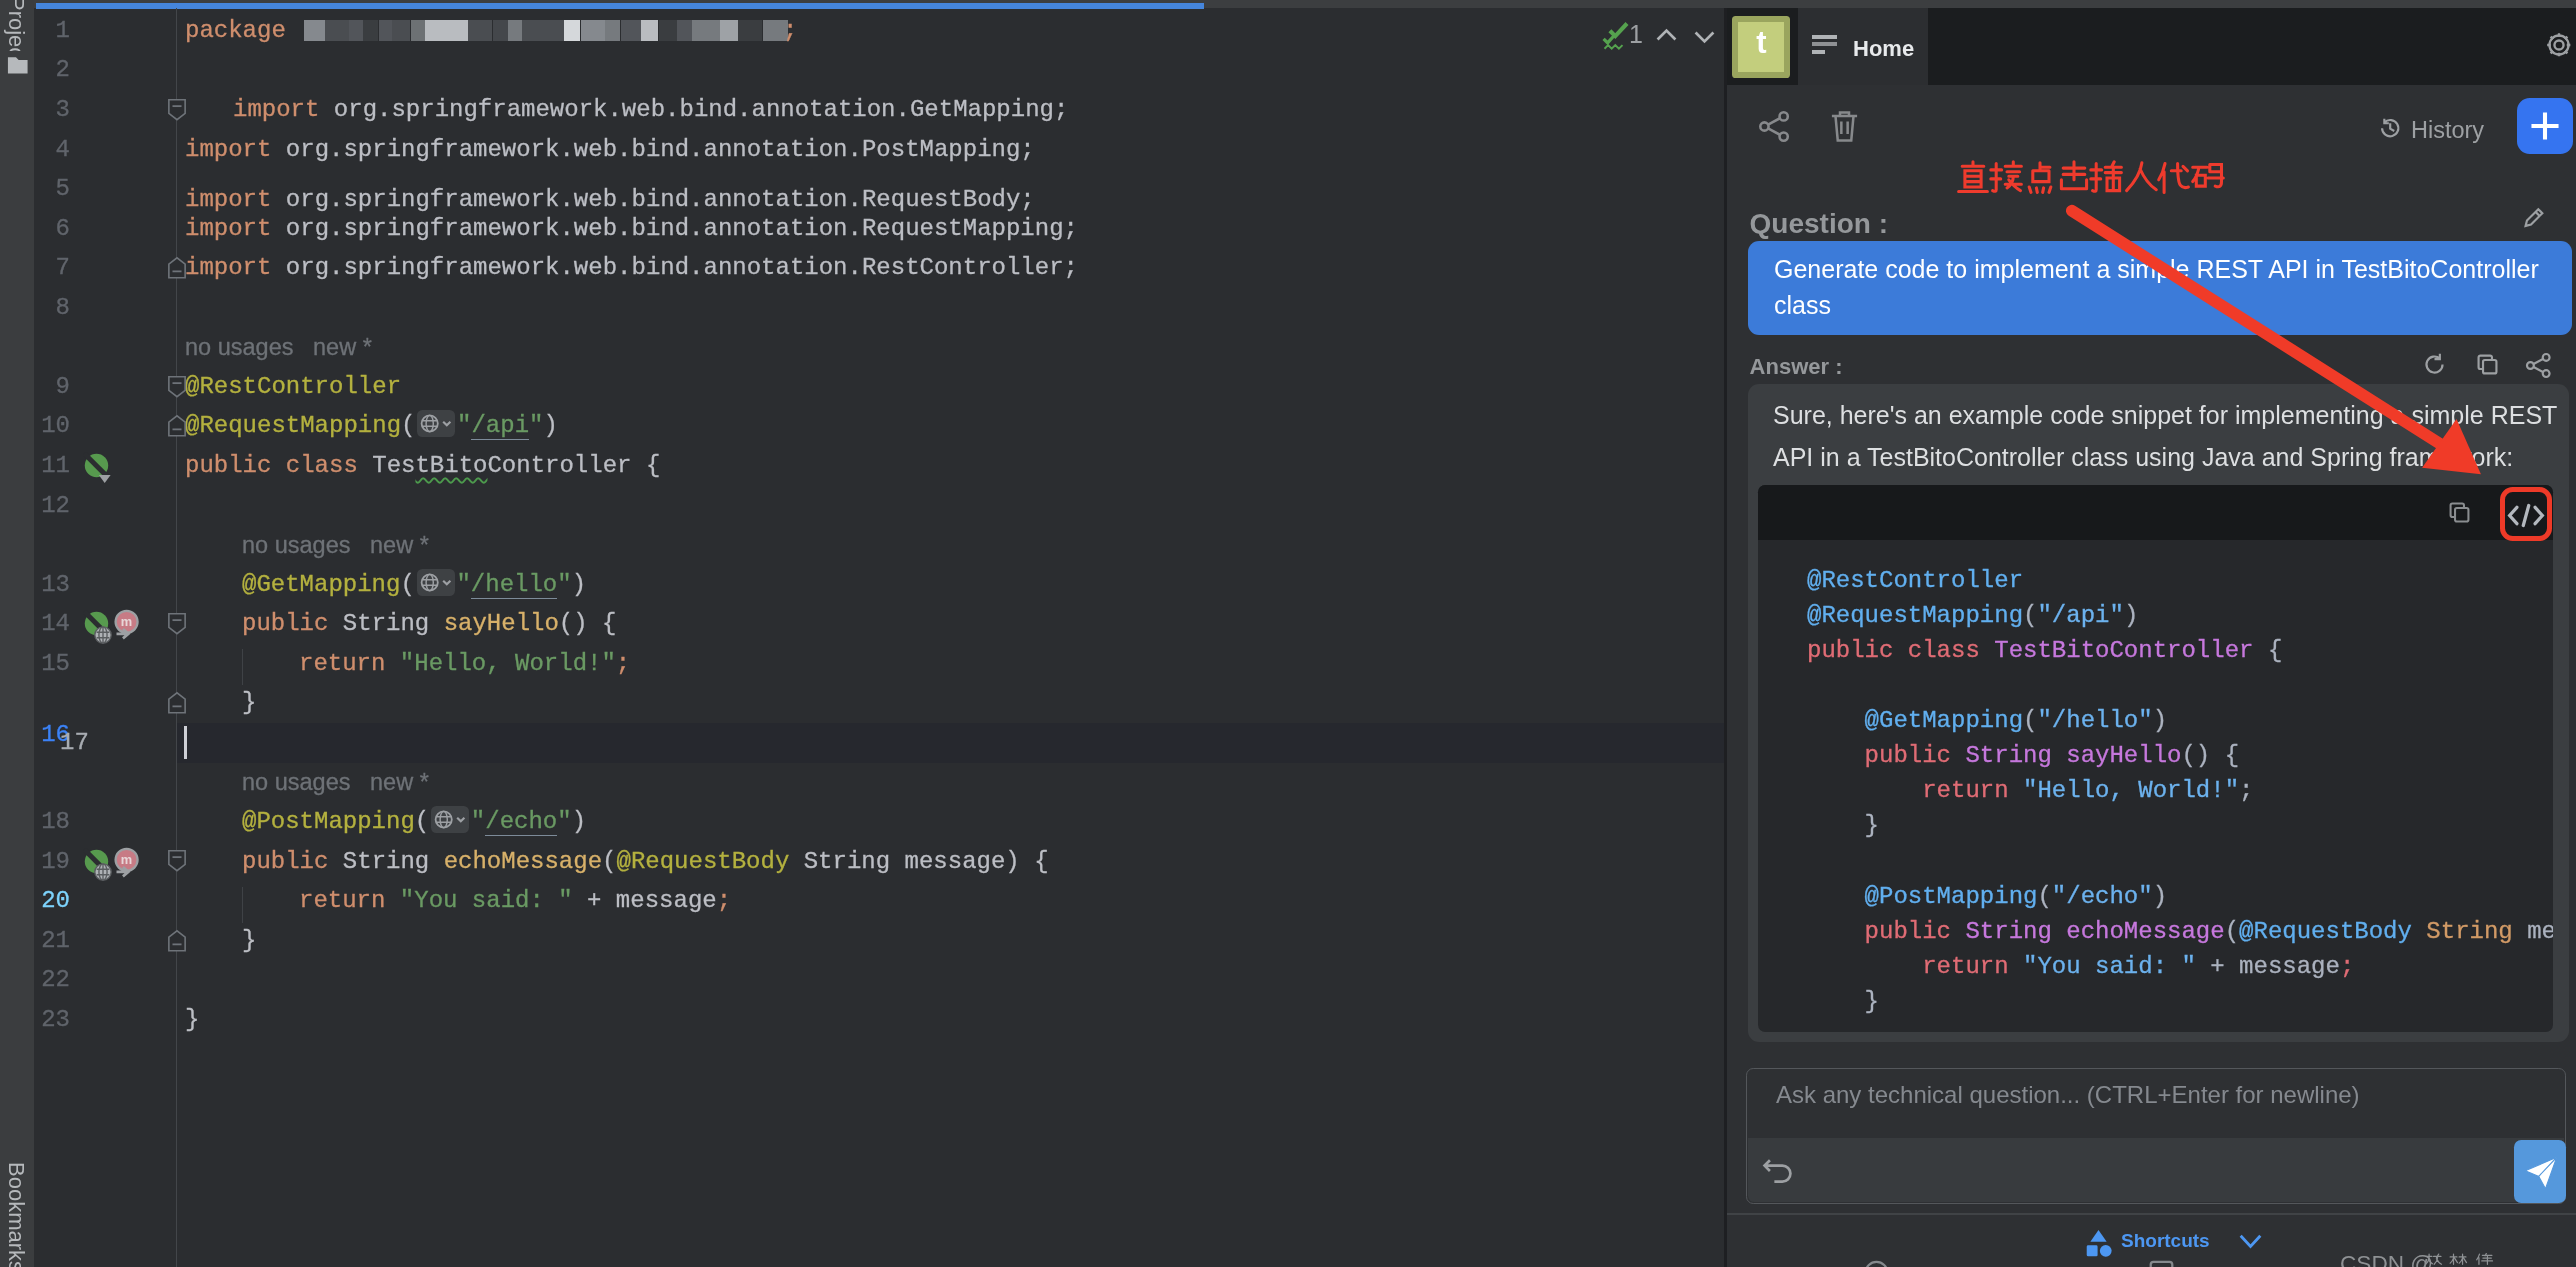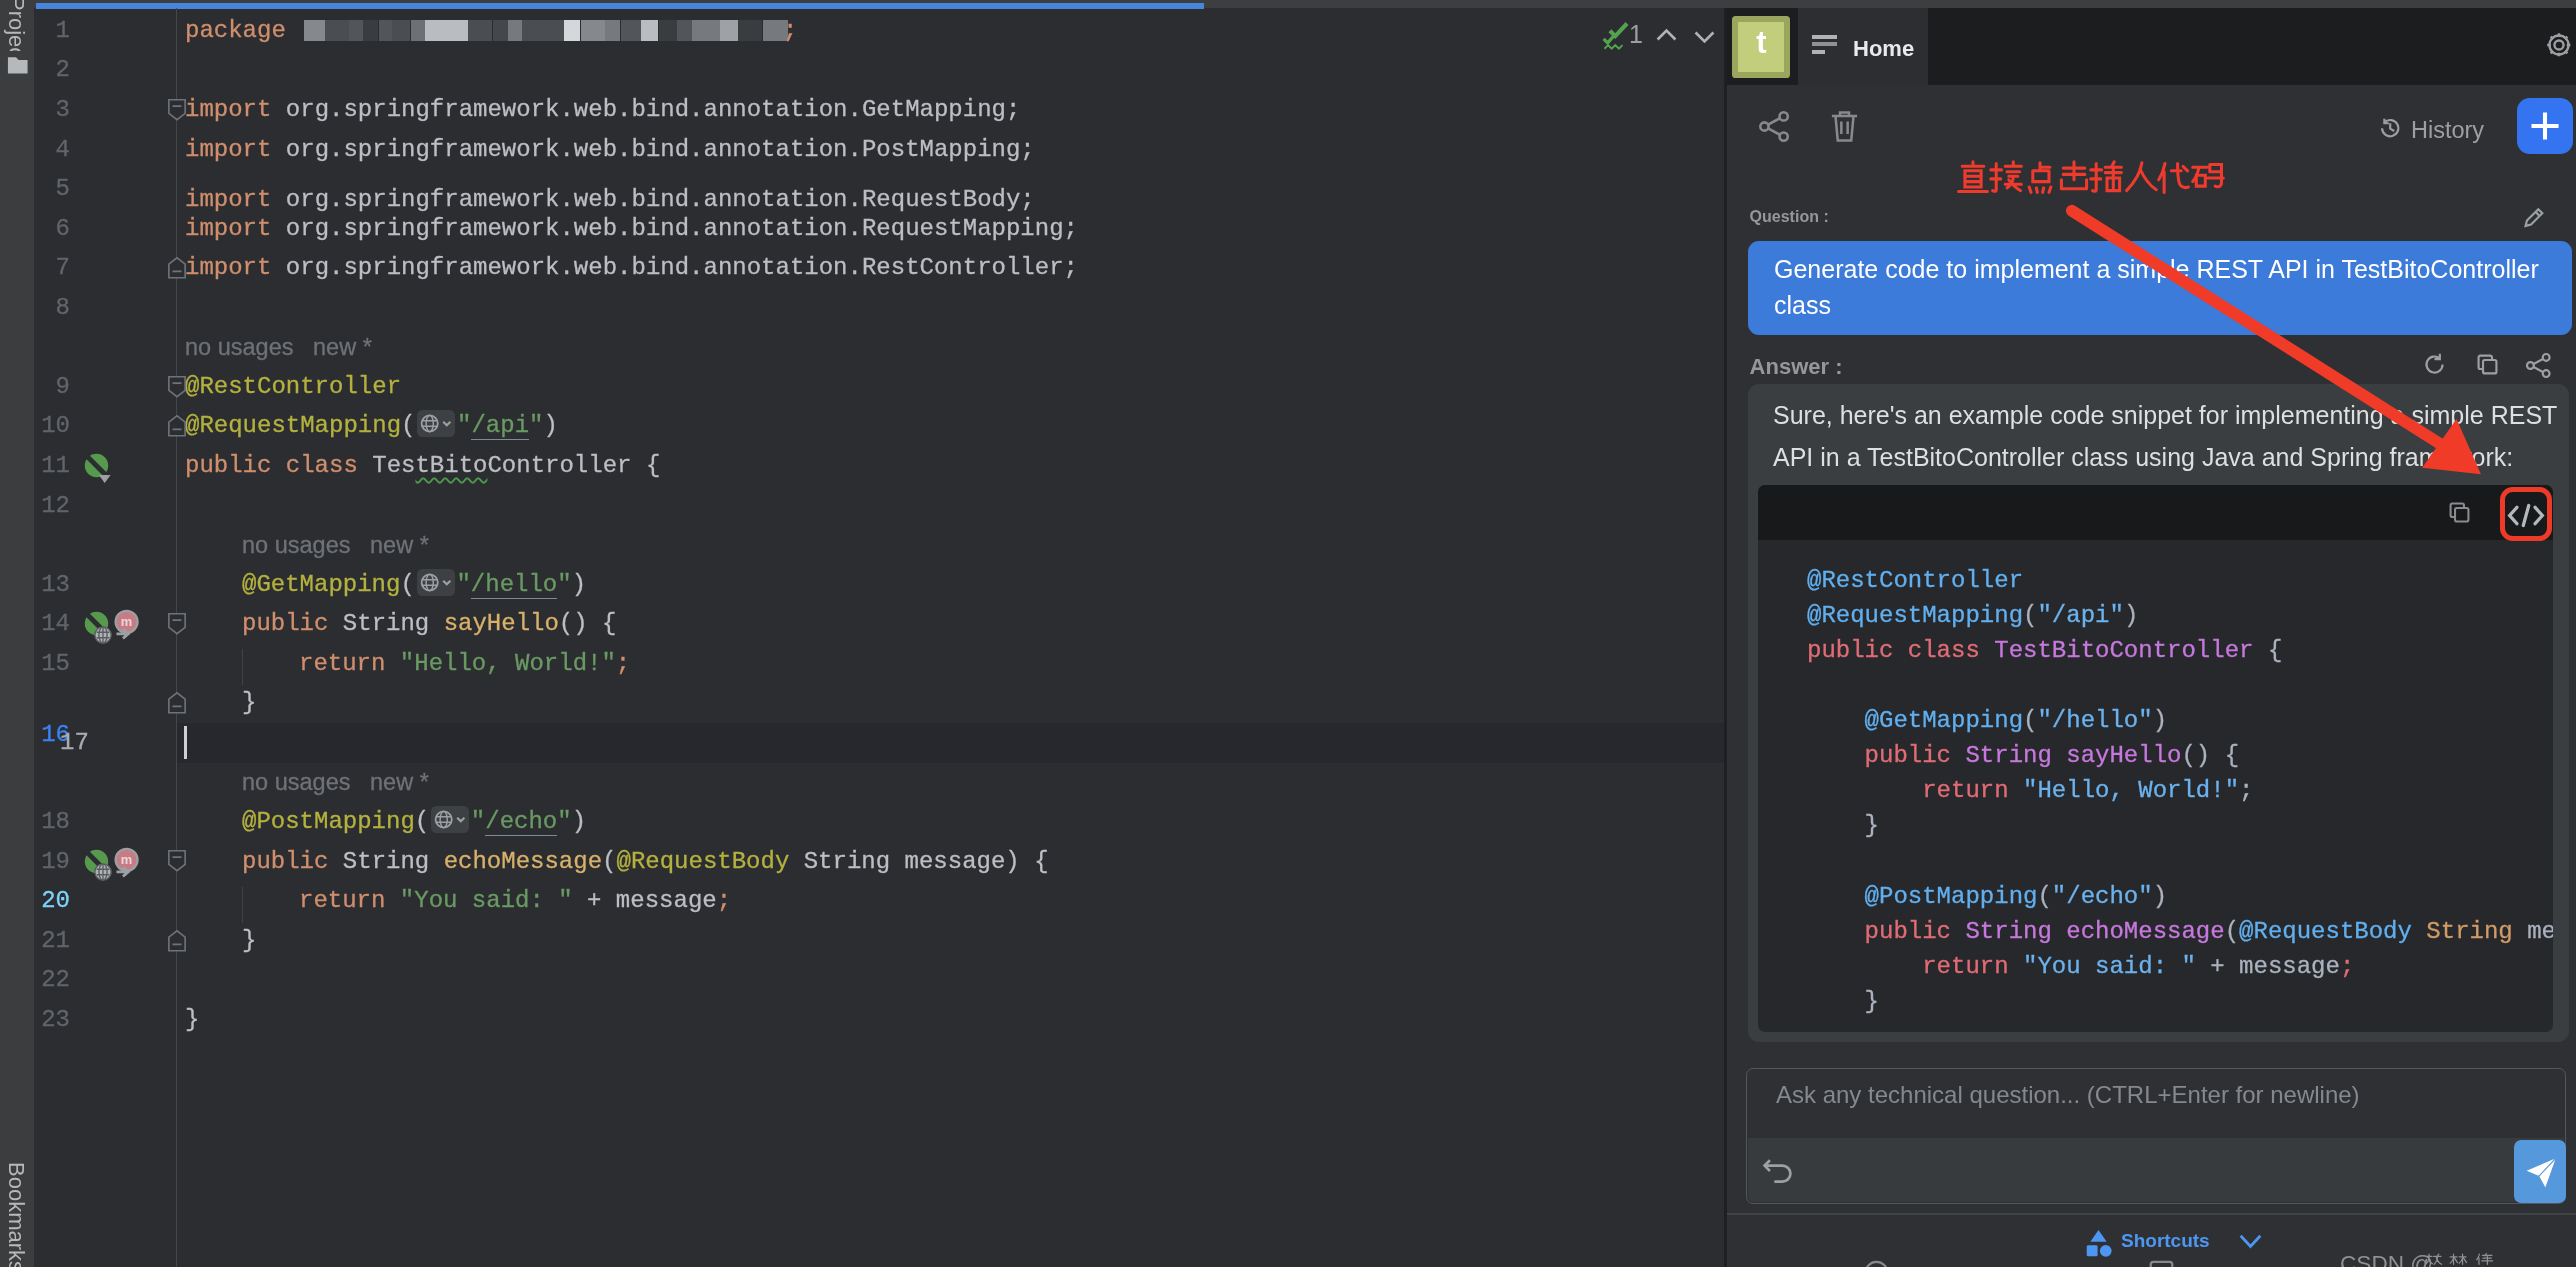--- a/index.html
+++ b/index.html
@@ -57,21 +57,21 @@
 <div class="num mono" style="top:636px;color:#60646B;">15</div>
 <div class="num mono" style="top:707px;color:#3b82f6;">16</div>
 <div class="num mono" style="top:715px;color:#A8ACB2;padding-left:26px;">17</div>
 <div class="num mono" style="top:794px;color:#60646B;">18</div>
 <div class="num mono" style="top:834px;color:#60646B;">19</div>
 <div class="num mono" style="top:873px;color:#7dd3fc;">20</div>
 <div class="num mono" style="top:913px;color:#60646B;">21</div>
 <div class="num mono" style="top:952px;color:#60646B;">22</div>
 <div class="num mono" style="top:992px;color:#60646B;">23</div>
 <div class="row mono" style="left:151px;top:2.8px;"><span class="kw">package</span></div>
-<div class="row mono" style="left:151px;top:82px;"><span class="kw">import</span><span class="pl"> org.springframework.web.bind.annotation.GetMapping;</span></div>
+<div class="row mono" style="left:151px;top:82px;padding-left:48px;"><span class="kw">import</span><span class="pl"> org.springframework.web.bind.annotation.GetMapping;</span></div>
 <div class="row mono" style="left:151px;top:122px;"><span class="kw">import</span><span class="pl"> org.springframework.web.bind.annotation.PostMapping;</span></div>
 <div class="row mono" style="left:151px;top:172px;"><span class="kw">import</span><span class="pl"> org.springframework.web.bind.annotation.RequestBody;</span></div>
 <div class="row mono" style="left:151px;top:201px;"><span class="kw">import</span><span class="pl"> org.springframework.web.bind.annotation.RequestMapping;</span></div>
 <div class="row mono" style="left:151px;top:240px;"><span class="kw">import</span><span class="pl"> org.springframework.web.bind.annotation.RestController;</span></div>
 <div class="row mono" style="left:151px;top:319px;"><span class="inlay">no usages&nbsp;&nbsp;&nbsp;new *</span></div>
 <div class="row mono" style="left:151px;top:359px;"><span class="an">@RestController</span></div>
 <div class="row mono" style="left:151px;top:398px;"><span class="an">@RequestMapping</span><span class="pl">(</span><span style="display:inline-block;width:38px;height:27px;background:#3E4144;border-radius:5.4px;vertical-align:-5.4px;margin:0 1.8px;position:relative;"><svg width="38" height="27" viewBox="0 0 42 30" style="position:absolute;left:0;top:0;">
             <circle cx="14" cy="15" r="9" fill="none" stroke="#9DA0A4" stroke-width="2"></circle>
             <ellipse cx="14" cy="15" rx="4" ry="9" fill="none" stroke="#9DA0A4" stroke-width="1.6"></ellipse>
             <path d="M5.5 12 H22.5 M5.5 18 H22.5" stroke="#9DA0A4" stroke-width="1.6" fill="none"></path>
@@ -282,21 +282,21 @@
 <svg class="abs" style="left:429px;top:152px;" width="36" height="36" viewBox="0 0 40 40">
         <g fill="none" stroke="#EF3B2D" stroke-width="3.4" stroke-linecap="round">
           <path d="M10 4 Q8 14 3 22 M9 13 V36 M17 12 H28 M24 4 Q24 24 27 28 Q30 32 36 30 M30 7 L35 12"></path>
         </g>
       </svg>
 <svg class="abs" style="left:463px;top:152px;" width="36" height="36" viewBox="0 0 40 40">
         <g fill="none" stroke="#EF3B2D" stroke-width="3.4" stroke-linecap="round">
           <path d="M3 8 H19 M10 8 Q8 18 3 24 M7 17 H17 V29 H7 Z M22 5 H35 V13 M22 5 V13 M22 13 H35 V24 Q35 32 28 29 M20 20 H37"></path>
         </g>
       </svg>
-<div class="abs" style="left:22.6px;top:200px;font-size:16px;font-weight:bold;color:#95989B;">Question :</div>
+<div class="abs" style="left:22.6px;top:200px;font-size:28px;font-weight:bold;color:#95989B;">Question :</div>
 <svg class="abs" style="left:795px;top:198px;" width="23.5" height="23.5" viewBox="0 0 26 26">
 <g fill="none" stroke="#9DA0A3" stroke-width="2.4">
 <path d="M4 22 l1.5 -6 L18 3.5 l4.5 4.5 L10 20.5 z M15 6.5 l4.5 4.5"></path>
         </g>
       </svg>
 <div class="abs" style="left:21px;top:233px;width:824px;height:94px;background:#3C7BD9;border-radius:11px;"></div>
 <div class="abs" style="left:47px;top:243px;width:806px;font-size:25px;line-height:36px;color:#FFFFFF;white-space:nowrap;">Generate code to implement a simple REST API in TestBitoController<br>class</div>
 <div class="abs" style="left:22.6px;top:346px;font-size:22px;font-weight:bold;color:#95989B;">Answer :</div>
 <svg class="abs" style="left:695px;top:344px;" width="25" height="25" viewBox="0 0 28 28">
 <g fill="none" stroke="#9DA0A3" stroke-width="2.4">

